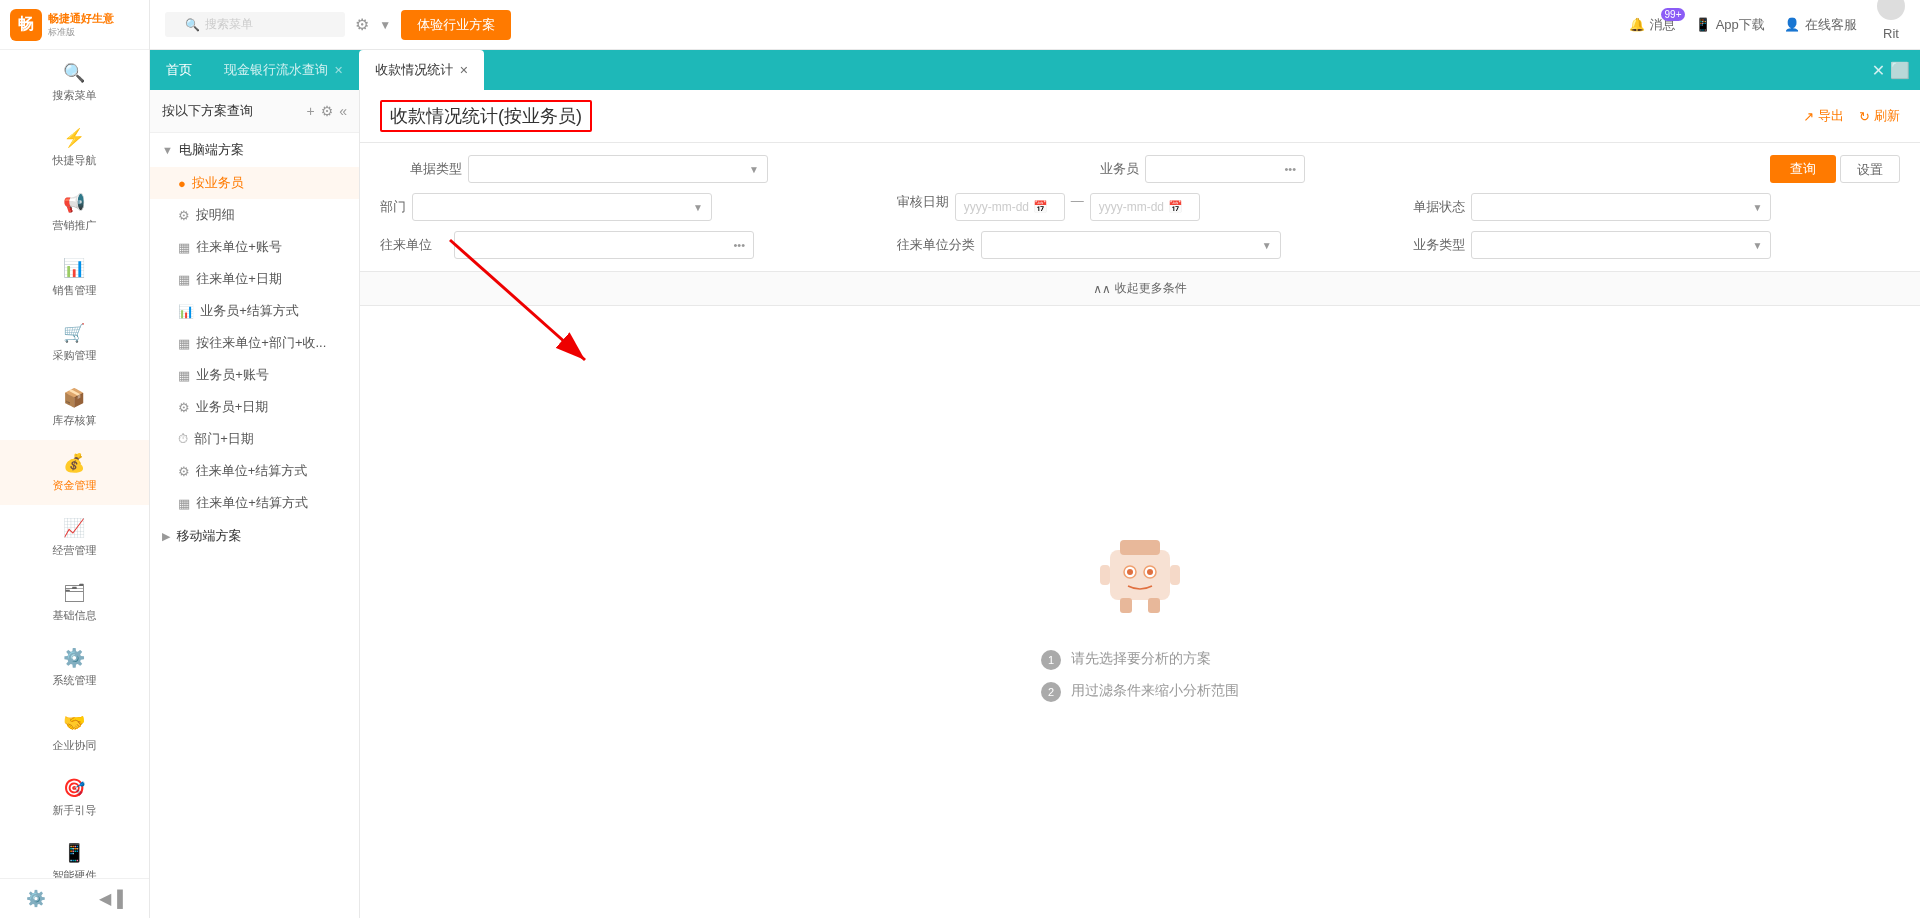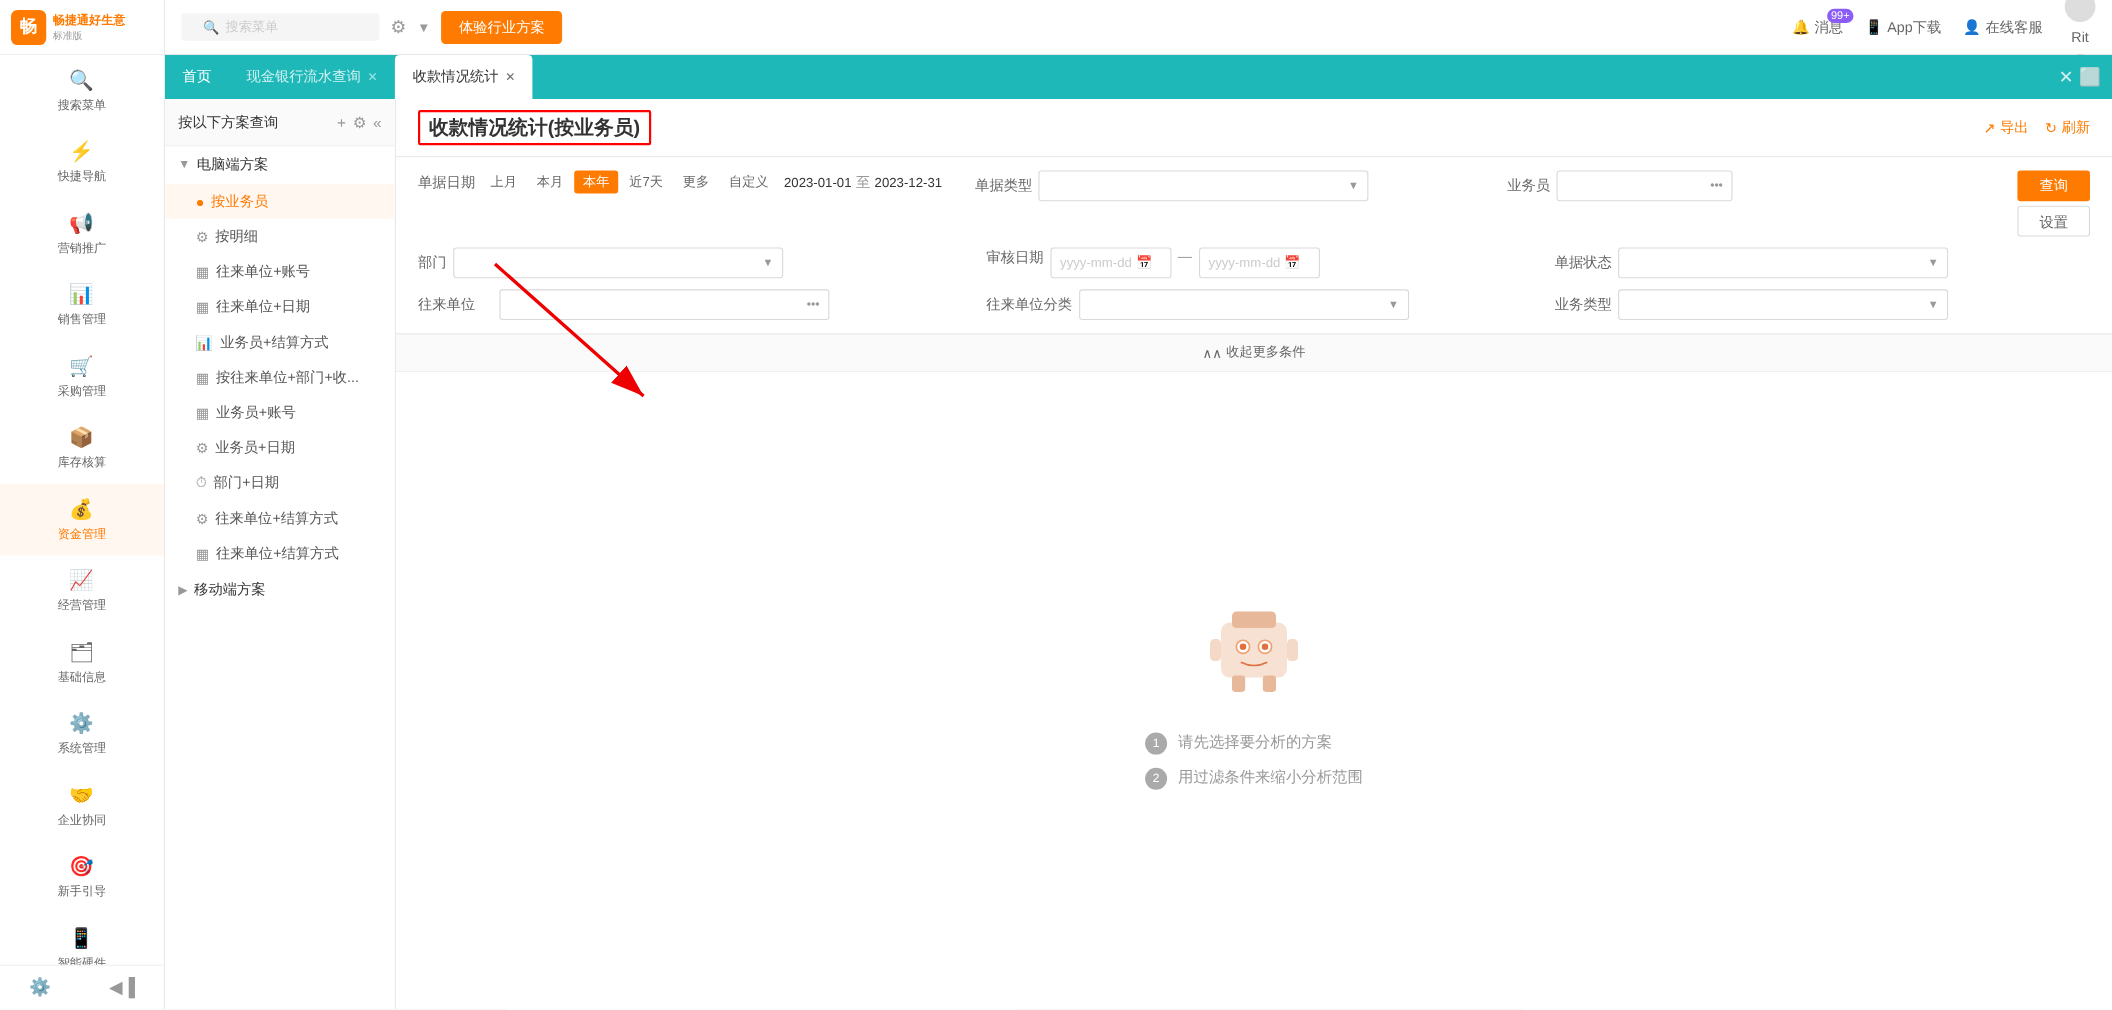--- a/index.html
+++ b/index.html
@@ -64,21 +64,21 @@
     .scheme-item { display: flex; align-items: center; padding: 7px 12px 7px 28px; cursor: pointer; color: #555; font-size: 13px; }
     .scheme-item.active { color: #ff7a00; background: #fff7f0; }
     .scheme-item .si-icon { margin-right: 6px; font-size: 13px; color: #999; }
     .scheme-item.active .si-icon { color: #ff7a00; }
 
     
     .right-content { flex: 1; display: flex; flex-direction: column; overflow: hidden; }
 
     
     .page-header { background: #fff; padding: 10px 20px; display: flex; align-items: center; justify-content: space-between; border-bottom: 1px solid #e8e8e8; }
-    .page-title { font-size: 18px; font-weight: bold; color: #333; border: 2px solid #ff0000; padding: 2px 8px; border-radius: 2px; }
+    .page-title { font-size: 18px; font-weight: normal; color: #333; border: 2px solid #ff0000; padding: 2px 8px; border-radius: 2px; }
     .page-actions { display: flex; align-items: center; gap: 15px; }
     .page-action { display: flex; align-items: center; gap: 4px; color: #ff7a00; cursor: pointer; font-size: 13px; }
     .date-shortcut { padding: 2px 8px; color: #666; cursor: pointer; font-size: 12px; border-radius: 3px; }
     .date-shortcut.active { background: #ff7a00; color: #fff; border-radius: 3px; }
     .filter-select { border: 1px solid #d9d9d9; border-radius: 3px; padding: 4px 8px; font-size: 12px; color: #333; min-width: 180px; height: 28px; display: flex; align-items: center; justify-content: space-between; cursor: pointer; }
     .filter-select-wide { min-width: 300px; }
     .filter-arrow { color: #999; font-size: 10px; }
     .filter-date-input { border: 1px solid #d9d9d9; border-radius: 3px; padding: 4px 8px; font-size: 12px; color: #ccc; height: 28px; min-width: 110px; display: flex; align-items: center; gap: 4px; }
     .filter-dash { color: #999; }
     .btn-query { background: #ff7a00; color: #fff; border: none; border-radius: 3px; padding: 5px 20px; font-size: 13px; cursor: pointer; height: 28px; }
@@ -308,51 +308,35 @@
             <div class="page-action">
               <span>↻</span>
               <span>刷新</span>
             </div>
           </div>
         </div>
 
         <div class="filter-section">
 
           <div style="display:flex;align-items:flex-start;padding:12px 20px 0 20px;gap:0;">
-            <div style="display:flex;align-items:center;gap:6px;flex:0 0 auto;">
-              <span style="color:#666;font-size:13px;white-space:nowrap;">单据日期</span>
-              <div style="display:flex;align-items:center;gap:2px;">
-                <span class="date-shortcut">上月</span>
-                <span class="date-shortcut">本月</span>
-                <span class="date-shortcut active">本年</span>
-                <span class="date-shortcut">近7天</span>
-                <span class="date-shortcut">更多</span>
-                <span class="date-shortcut">自定义</span>
-              </div>
-              <div style="display:flex;align-items:center;gap:4px;">
-                <span style="font-size:12px;color:#333;">2023-01-01</span>
-                <span style="color:#999;">至</span>
-                <span style="font-size:12px;color:#333;">2023-12-31</span>
-              </div>
-            </div>
             <div style="flex:1;display:flex;align-items:center;gap:6px;margin-left:30px;">
               <span style="color:#666;font-size:13px;white-space:nowrap;">单据类型</span>
               <div class="filter-select filter-select-wide">
                 <span style="color:#ccc;font-size:12px;"></span>
                 <span class="filter-arrow">▼</span>
               </div>
             </div>
             <div style="flex:1;display:flex;align-items:center;gap:6px;margin-left:20px;">
               <span style="color:#666;font-size:13px;white-space:nowrap;">业务员</span>
               <div class="filter-select" style="min-width:160px;">
                 <span style="color:#ccc;font-size:12px;"></span>
                 <span style="color:#999;font-size:11px;">•••</span>
               </div>
             </div>
-            <div style="margin-left:auto;display:flex;flex-direction:column;gap:4px;">
+            <div style="margin-left:auto;display:flex;gap:4px;">
               <button class="btn-query">查询</button>
               <button class="btn-settings">设置</button>
             </div>
           </div>
 
           <div style="display:flex;align-items:center;padding:10px 20px 0 20px;gap:30px;">
             <div style="display:flex;align-items:center;gap:6px;flex:1;">
               <span style="color:#666;font-size:13px;white-space:nowrap;">部门</span>
               <div class="filter-select filter-select-wide">
                 <span style="color:#ccc;font-size:12px;"></span>

